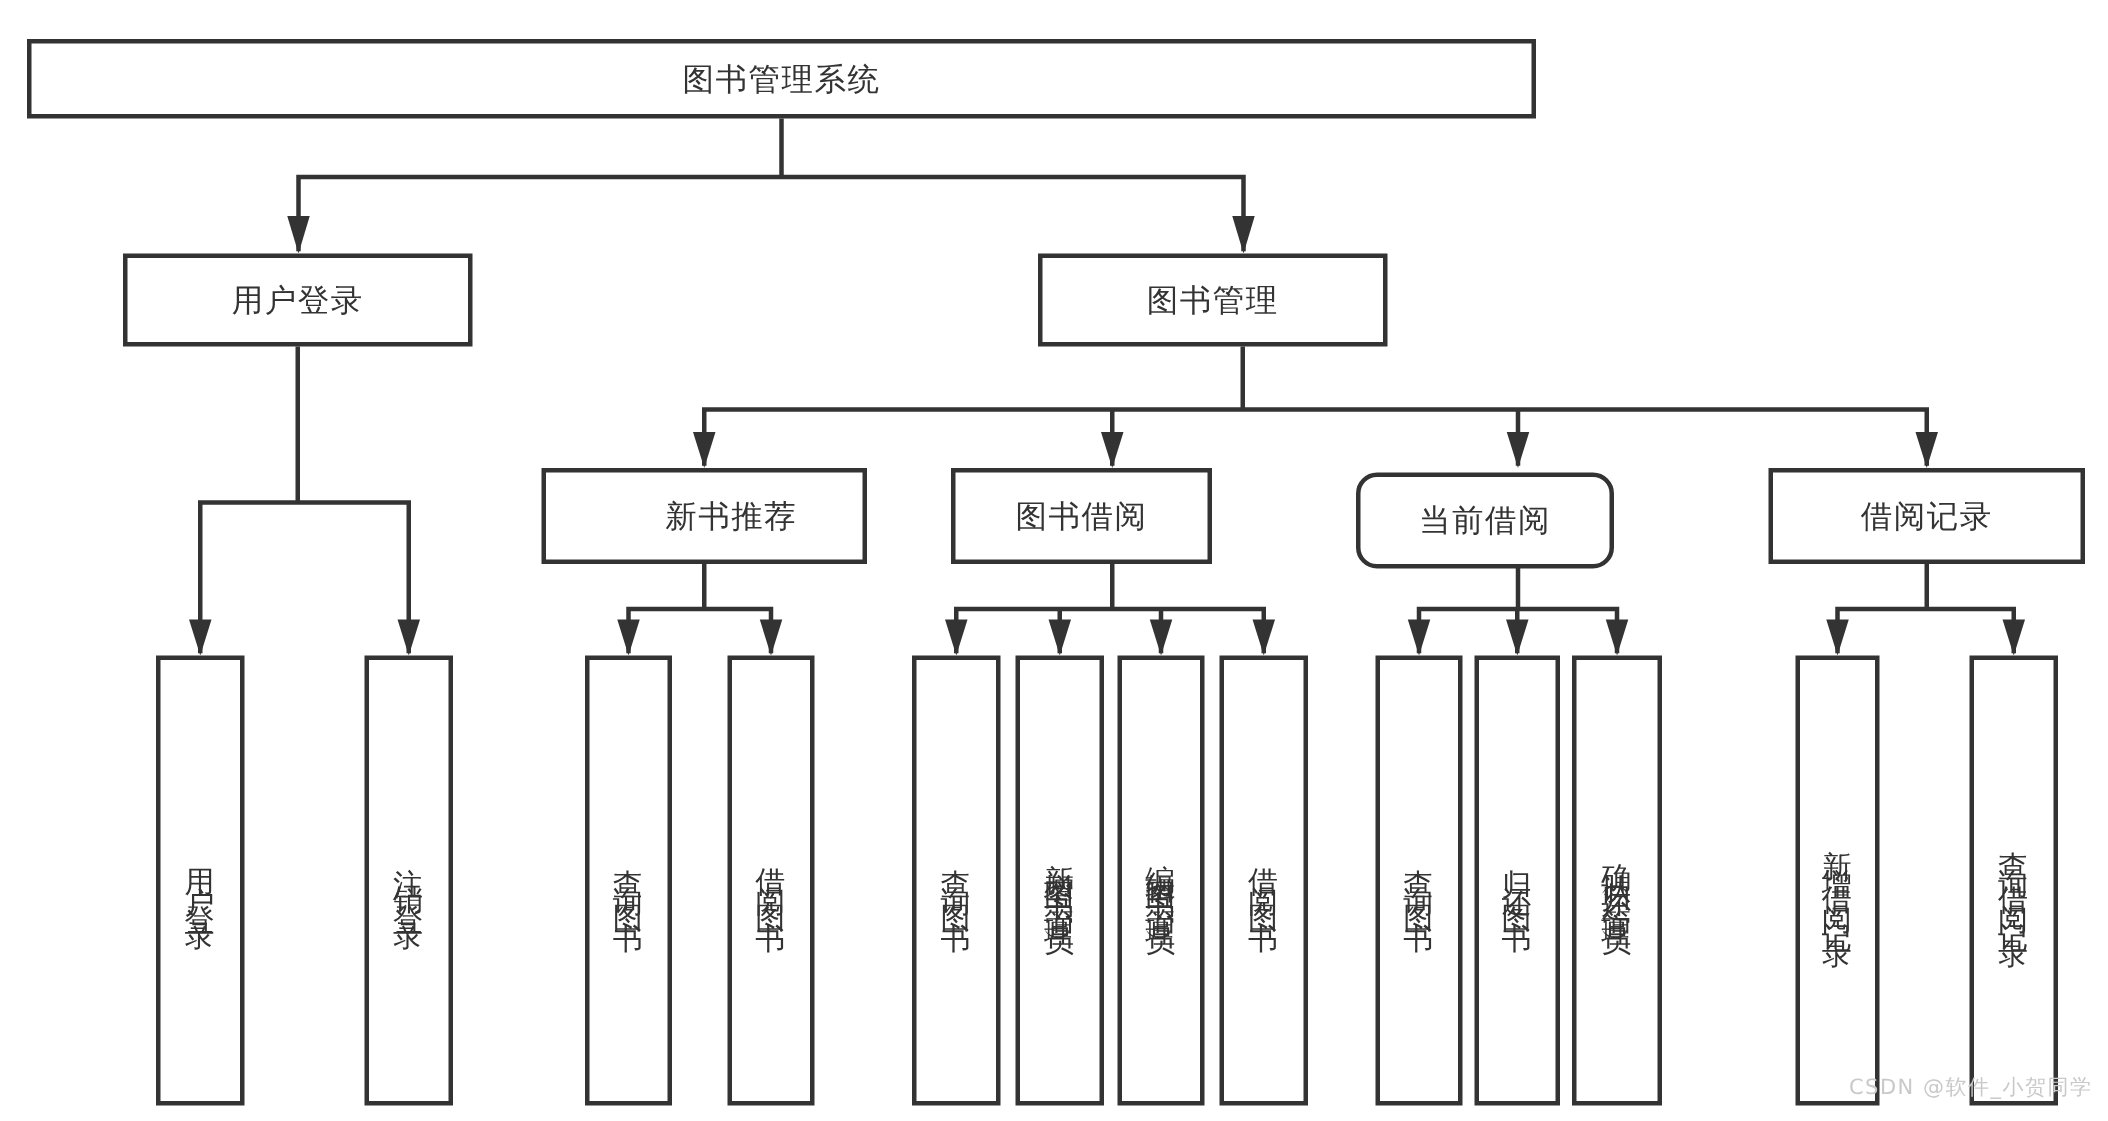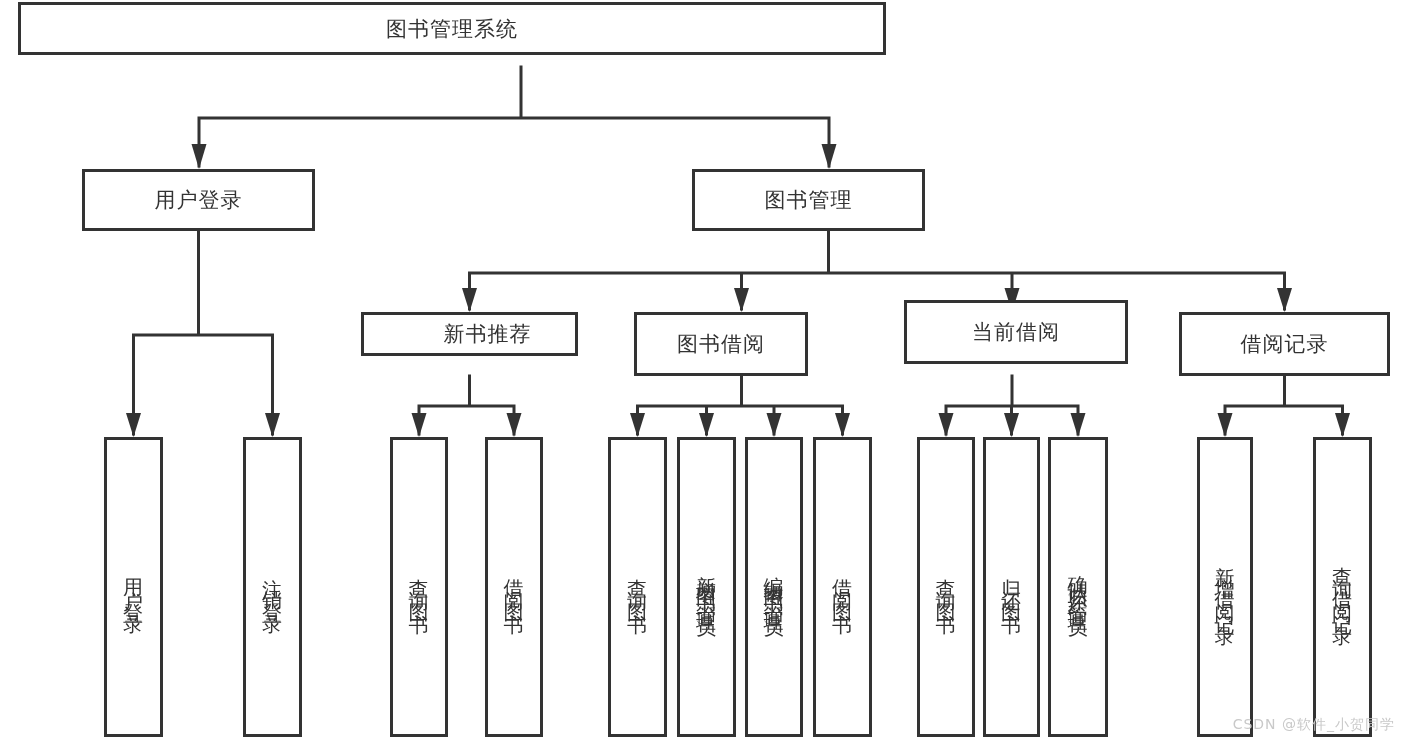--- a/index.html
+++ b/index.html
@@ -73,38 +73,38 @@
 
       <polygon points="938.5,413 953.5,413 946,437"></polygon>
       <polygon points="1004,413 1019,413 1011.5,437"></polygon>
       <polygon points="1070.5,413 1085.5,413 1078,437"></polygon>
 
       <polygon points="1217.5,413 1232.5,413 1225,437"></polygon>
       <polygon points="1335,413 1350,413 1342.5,437"></polygon>
     </g>
   </svg>
 
-  <div class="node" style="left:18px;top:2px;width:868px;height:53px;">
+  <div class="node" style="left:18px;top:26px;width:1006px;height:53px;">
     <span class="hlabel">图书管理系统</span>
   </div>
 
   <div class="node" style="left:82px;top:169px;width:233px;height:62px;">
     <span class="hlabel">用户登录</span>
   </div>
   <div class="node" style="left:692px;top:169px;width:233px;height:62px;">
     <span class="hlabel">图书管理</span>
   </div>
 
-  <div class="node" style="left:361px;top:312px;width:217px;height:44px;padding-left:36px;">
+  <div class="node" style="left:361px;top:312px;width:217px;height:64px;padding-left:36px;">
     <span class="hlabel">新书推荐</span>
   </div>
   <div class="node" style="left:634px;top:312px;width:174px;height:64px;">
     <span class="hlabel">图书借阅</span>
   </div>
-  <div class="node" style="left:904px;top:300px;width:224px;height:64px;">
+  <div class="node" style="left:904px;top:315px;width:172px;height:64px;border-radius:14px;">
     <span class="hlabel">当前借阅</span>
   </div>
   <div class="node" style="left:1179px;top:312px;width:211px;height:64px;">
     <span class="hlabel">借阅记录</span>
   </div>
 
   <div class="node vleaf" style="left:104px;top:437px;width:59px;height:300px;">
     <span class="vlabel">用户登录</span>
   </div>
   <div class="node vleaf" style="left:243px;top:437px;width:59px;height:300px;">

